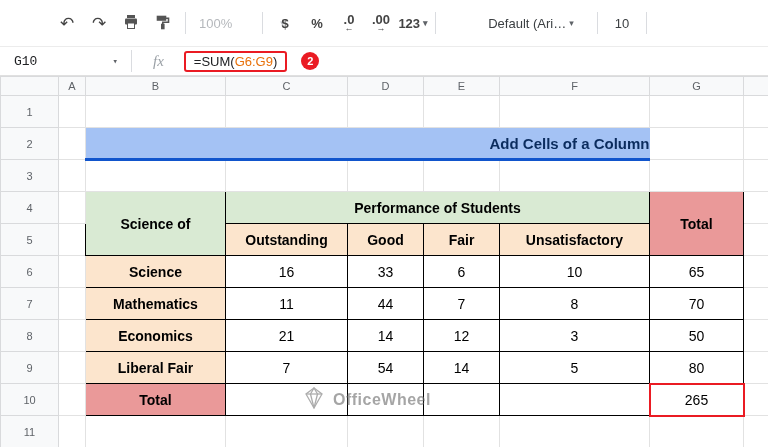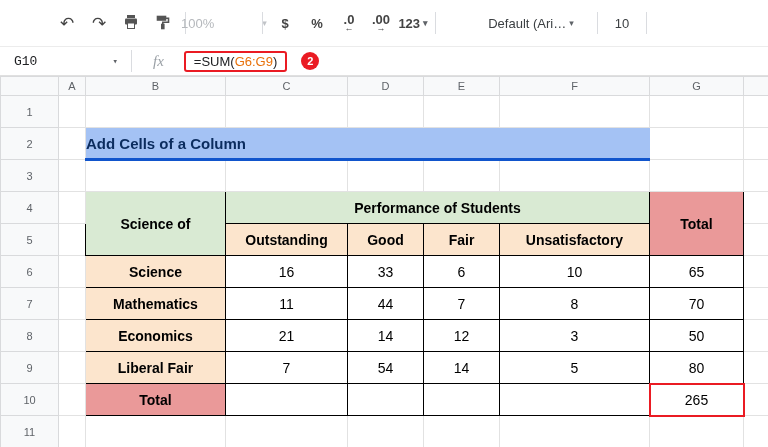--- a/index.html
+++ b/index.html
@@ -8,21 +8,21 @@
 
   
   .toolbar { height:46px; display:flex; align-items:center; padding-left:52px; gap:2px; background:#fff; }
   .tbtn { border:none; background:transparent; min-width:30px; height:28px; border-radius:4px;
           display:flex; align-items:center; justify-content:center; color:#444; font-size:15px;
           font-family:"Liberation Sans", sans-serif; cursor:pointer; gap:3px; }
   .tbtn.textbtn { font-size:13px; font-weight:bold; color:#444; }
   .uni { font-size:17px; color:#444; }
   .sep { width:1px; height:22px; background:#dadce0; margin:0 5px; }
   .caret { font-size:9px; color:#5f6368; }
-  .zoom { color:#b5b8bc; font-size:13px; width:62px; justify-content:center; padding:0 6px;gap:48px; }
+  .zoom { color:#b5b8bc; font-size:13px; width:62px; justify-content:flex-start; padding:0 6px;gap:48px; }
   .zoom .caret { color:#c0c3c7; }
   .dec { display:flex; flex-direction:column; align-items:center; line-height:11px; }
   .dec .arrow { font-size:9px; line-height:7px; color:#444; }
   .fontdrop { width:118px; justify-content:center; padding:0 6px; font-size:13px; font-weight:normal; color:#3c4043;margin-left:29px; }
   .fontsize { font-size:13px; font-weight:normal; color:#3c4043; width:34px; }
 
   
   .formula-bar { height:30px; display:flex; align-items:center; background:#fff;
                  border-top:1px solid #ececec; border-bottom:1px solid #e0e0e0; padding-left:10px; }
   .name-box { width:116px; display:flex; align-items:center; justify-content:space-between;
@@ -43,21 +43,21 @@
   td { overflow:hidden; white-space:nowrap; }
   .ch, .rh, .corner { background:#f8f9fa; border:1px solid #d9dadc; color:#5f6368;
                       font-size:11px; text-align:center; font-weight:normal; }
   .c { background:#fff; border-right:1px solid #e2e2e2; border-bottom:1px solid #e2e2e2; font-size:14px; }
   .tb { border:1.5px solid #000; text-align:center; }
   .green { background:var(--header-green,#d9ead3); font-weight:bold; }
   .cream { background:var(--cream,#fce5cd); font-weight:bold; }
   .salmon { background:var(--salmon,#ea9999); font-weight:bold;margin-top:21px; }
   .val { text-align:center; }
   .title-cell { background:var(--banner,#a4c2f4); border-bottom:3px solid var(--banner-border,#1155cc);
-                text-align:left; font-weight:bold; font-size:15px; color:#0b2c5e; }
+                text-align:right; font-weight:bold; font-size:15px; color:#0b2c5e; }
   .redbox { outline:2px solid var(--annotation-red,#ea1b23); outline-offset:-1px; }
   .cellrel { position:relative; }
 
   
   .watermark { position:absolute; left:302px; top:310px; display:flex; align-items:center; gap:7px;
                opacity:.62; pointer-events:none; }
   .watermark .wm-text { font-size:16px; color:#6f6f6f; font-weight:bold; letter-spacing:.5px; }
 </style>
 </head>
 <body>
@@ -291,15 +291,25 @@
             <td class="c"></td>
             <td class="c"></td>
             <td class="c"></td>
             <td class="c"></td>
             <td class="c"></td>
             <td class="c"></td>
       </tr>
     </tbody>
       </table>
 
+    <div class="watermark">
+      <span>
+        <svg width="24" height="24" viewBox="0 0 24 24" fill="none" stroke="#7a7a7a" stroke-width="1.3">
+          <path d="M12 2 L20 8 L12 22 L4 8 Z"></path>
+          <path d="M4 8 H20"></path>
+          <path d="M12 2 L8.5 8 L12 22 L15.5 8 Z"></path>
+        </svg>
+      </span>
+      <span class="wm-text">OfficeWheel</span>
+    </div>
   </div>
 
 </div>
 
 </body></html>

